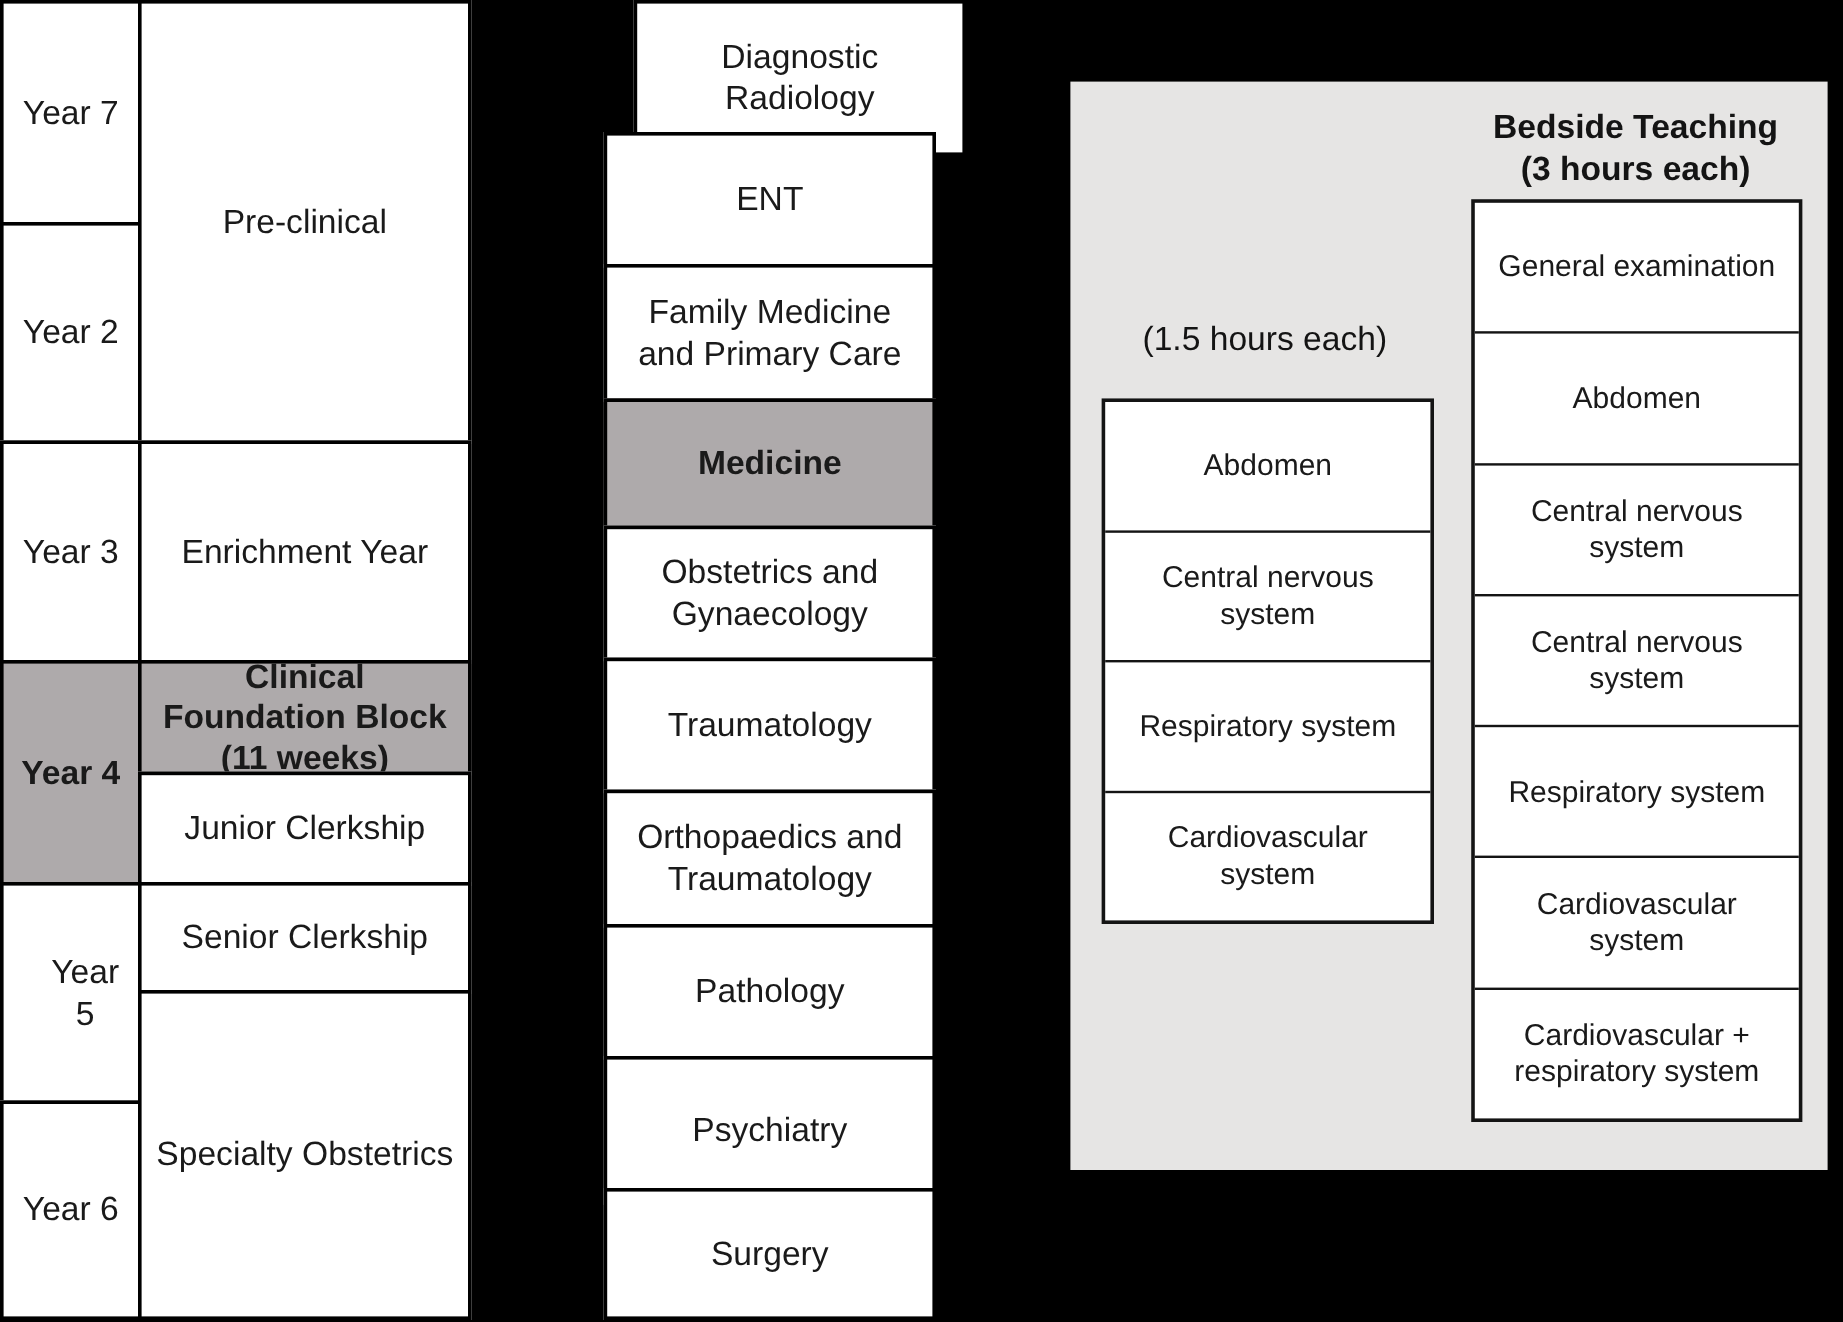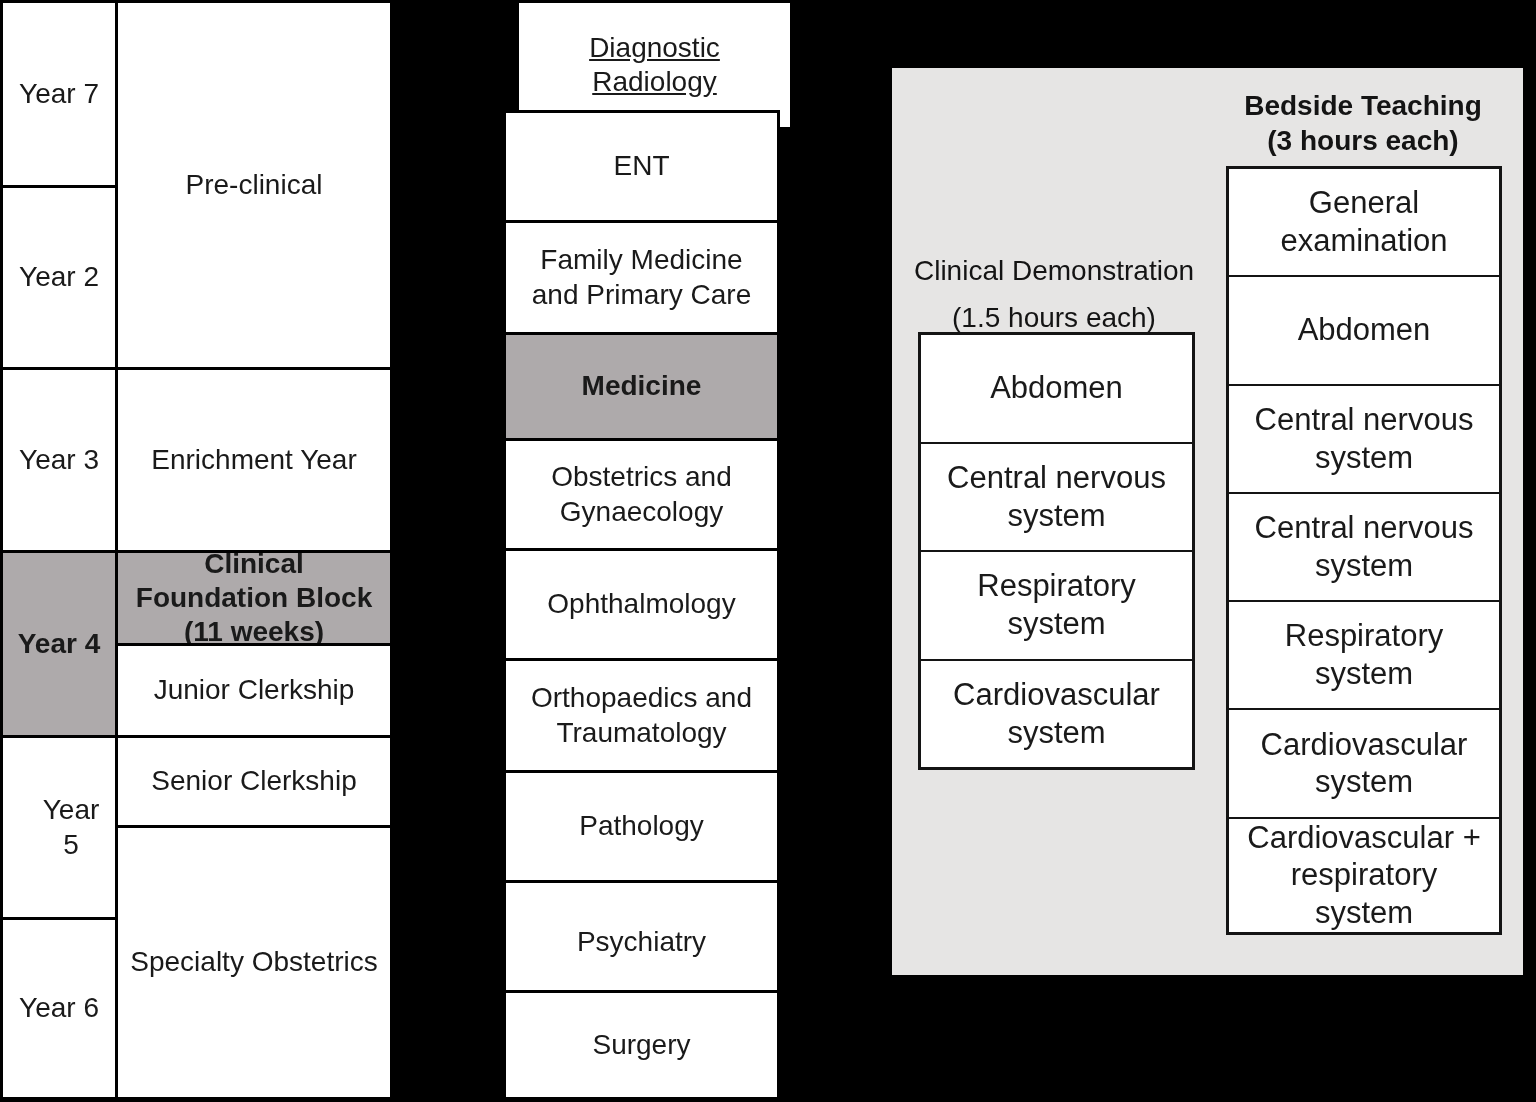--- a/index.html
+++ b/index.html
@@ -21,21 +21,21 @@
   .panel-title{
     position:absolute;text-align:center;font-size:28px;color:#141414;line-height:1.25;
   }
   .panel-title.bold{font-weight:bold;}
   .detail-box{
     position:absolute;box-sizing:border-box;border:3px solid #141414;background:#fff;
     display:flex;flex-direction:column;
   }
   .detail-box .row{
     flex:1;display:flex;align-items:center;justify-content:center;text-align:center;
-    font-size:31px;color:#1a1a1a;line-height:1.22;border-top:2px solid #141414;padding:0 10px;
+    font-size:25px;color:#1a1a1a;line-height:1.22;border-top:2px solid #141414;padding:0 10px;
   }
   .detail-box .row:first-child{border-top:none;}
 </style>
 </head>
 <body>
 
 <div>
   <div class="cell" style="left:0;top:0;width:118px;height:188px;">Year 7</div>
   <div class="cell" style="left:0;top:185px;width:118px;height:185px;">Year 2</div>
   <div class="cell" style="left:0;top:367px;width:118px;height:186px;">Year 3</div>
@@ -45,36 +45,35 @@
 
   <div class="cell" style="left:115px;top:0;width:278px;height:370px;">Pre-clinical</div>
   <div class="cell" style="left:115px;top:367px;width:278px;height:186px;">Enrichment Year</div>
   <div class="cell gray" style="left:115px;top:550px;width:278px;height:96px;">Clinical Foundation Block (11 weeks)</div>
   <div class="cell" style="left:115px;top:643px;width:278px;height:95px;">Junior Clerkship</div>
   <div class="cell" style="left:115px;top:735px;width:278px;height:93px;">Senior Clerkship</div>
   <div class="cell" style="left:115px;top:825px;width:278px;height:275px;">Specialty Obstetrics</div>
 </div>
 
 <div>
-  <div class="cell" style="left:516px;top:0;width:277px;height:130px;text-decoration:underline;">Diagnostic Radiology</div>
+  <div class="cell" style="left:528px;top:0;width:277px;height:130px;">Diagnostic Radiology</div>
   <div class="cell" style="left:503px;top:110px;width:277px;height:113px;">ENT</div>
   <div class="cell" style="left:503px;top:220px;width:277px;height:115px;">Family Medicine and Primary Care</div>
   <div class="cell gray" style="left:503px;top:332px;width:277px;height:109px;">Medicine</div>
   <div class="cell" style="left:503px;top:438px;width:277px;height:113px;">Obstetrics and Gynaecology</div>
-  <div class="cell" style="left:503px;top:548px;width:277px;height:113px;">Ophthalmology</div>
+  <div class="cell" style="left:503px;top:548px;width:277px;height:113px;">Traumatology</div>
   <div class="cell" style="left:503px;top:658px;width:277px;height:115px;">Orthopaedics and Traumatology</div>
   <div class="cell" style="left:503px;top:770px;width:277px;height:113px;">Pathology</div>
   <div class="cell" style="left:503px;top:880px;width:277px;height:124px;">Psychiatry</div>
   <div class="cell" style="left:503px;top:990px;width:277px;height:110px;">Surgery</div>
 </div>
 
 <div class="panel">
 
   <div class="panel-title" style="left:12px;top:185px;width:300px;">
-    <span style="display:block;">Clinical Demonstration</span>
     <span style="display:block;margin-top:12px;">(1.5 hours each)</span>
   </div>
 
   <div class="detail-box" style="left:26px;top:264px;width:277px;height:438px;">
     <div class="row">Abdomen</div>
     <div class="row">Central nervous system</div>
     <div class="row">Respiratory system</div>
     <div class="row">Cardiovascular system</div>
   </div>
 

